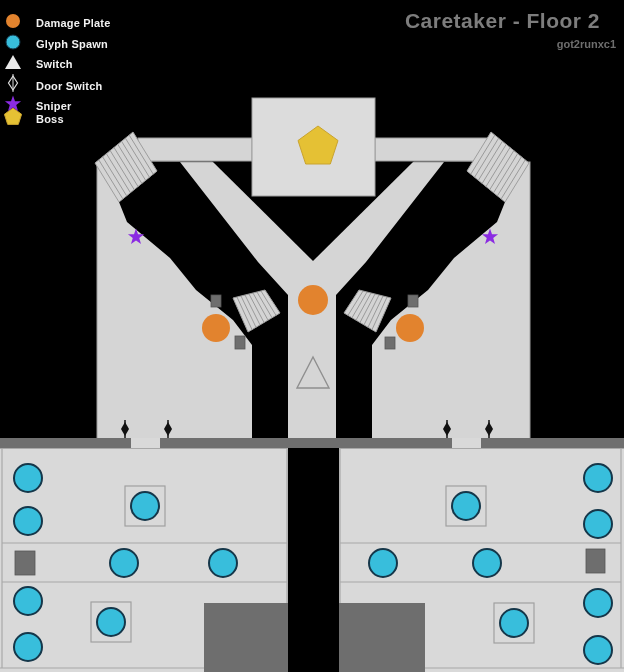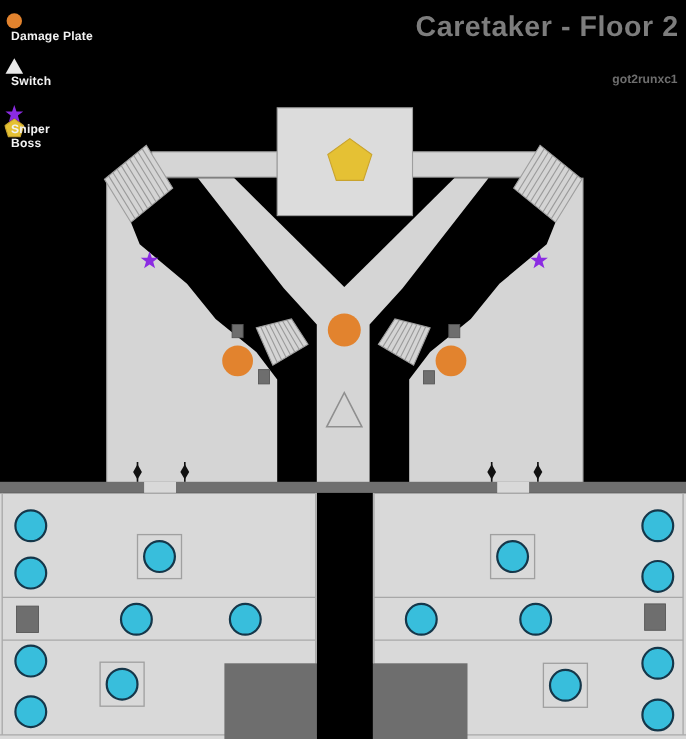--- a/index.html
+++ b/index.html
@@ -1,29 +1,29 @@
 <!DOCTYPE html>
 <html style="--orange: #e2832e; --cyan: #38bedc; --cyanedge: #15374a; --gold: #e5c134; --goldedge: #c9a32e; --purple: #8b2be2; --floor: #d5d5d5; --room: #dcdcdc; --lower: #d9d9d9; --wall: #6f6f6f; --block: #6e6e6e; --mline: #9e9e9e; --title: #7d7d7d; --subtitle: #6e6e6e; --legendtext: #f2f2f2;"><head>
 <meta charset="utf-8">
 <style>
   html,body{margin:0;padding:0;background:#000;}
   #stage{position:relative;width:624px;height:672px;background:#000;overflow:hidden;
          font-family:"Liberation Sans", sans-serif;}
   #map{position:absolute;left:0;top:0;}
   
   #legend{position:absolute;left:0;top:0;width:200px;height:135px;}
-  .lrow{position:absolute;left:0;height:18px;display:flex;align-items:flex-start;flex-direction:column;}
+  .lrow{position:absolute;left:0;height:18px;display:flex;align-items:flex-end;}
   .lico{width:26px;display:flex;justify-content:center;align-items:center;}
   .llab{margin-left:10px;font-size:11px;font-weight:bold;color:var(--legendtext);
         letter-spacing:.2px;}
   
-  #title{position:absolute;top:9px;right:7px;font-size:26px;font-weight:bold;
+  #title{position:absolute;top:9px;right:24px;font-size:21px;font-weight:bold;
          color:var(--title);letter-spacing:.5px;}
   #author{position:absolute;top:38px;right:8px;font-size:11px;font-weight:bold;
-          color:var(--subtitle);margin-top:28px;}
+          color:var(--subtitle);}
 </style>
 </head>
 <body>
 
 <div id="stage">
 
   <svg id="map" width="624" height="672" viewBox="0 0 624 672">
 
     <rect x="0" y="0" width="624" height="672" fill="#000"></rect>
 
@@ -164,27 +164,44 @@
 
   <div id="legend">
     <div class="lrow" style="top:11px">
       <span class="lico">
         <svg width="16" height="16">
             <circle cx="8" cy="8" r="7" style="fill:var(--orange)"></circle>
           </svg>
       </span>
       <span class="llab">Damage Plate</span>
     </div>
+    <div class="lrow" style="top:32px">
+      <span class="lico">
+        <svg width="16" height="16">
+            <circle cx="8" cy="8" r="7" style="fill:var(--cyan);stroke:var(--cyanedge)" stroke-width="1"></circle>
+          </svg>
+      </span>
+      <span class="llab">Glyph Spawn</span>
+    </div>
     <div class="lrow" style="top:52px">
       <span class="lico">
         <svg width="18" height="16">
             <polygon points="9,1 17,15 1,15" fill="#e9e9e9"></polygon>
           </svg>
       </span>
       <span class="llab">Switch</span>
+    </div>
+    <div class="lrow" style="top:74px">
+      <span class="lico">
+        <svg width="14" height="18">
+          <line x1="7" y1="0" x2="7" y2="18" stroke="#dedede" stroke-width="1"></line>
+          <polygon points="7,2 11.5,9 7,16 2.5,9" fill="none" stroke="#dedede" stroke-width="1.2"></polygon>
+        </svg>
+      </span>
+      <span class="llab">Door Switch</span>
     </div>
     <div class="lrow" style="top:107px">
       <span class="lico">
         <svg width="18" height="18">
             <polygon points="9,1 17.6,7.3 14.3,17.4 3.7,17.4 0.4,7.3" style="fill:var(--gold);stroke:var(--goldedge)" stroke-width="1"></polygon>
           </svg>
       </span>
       <span class="llab">Boss</span>
     </div>
     <div class="lrow" style="top:94px">

